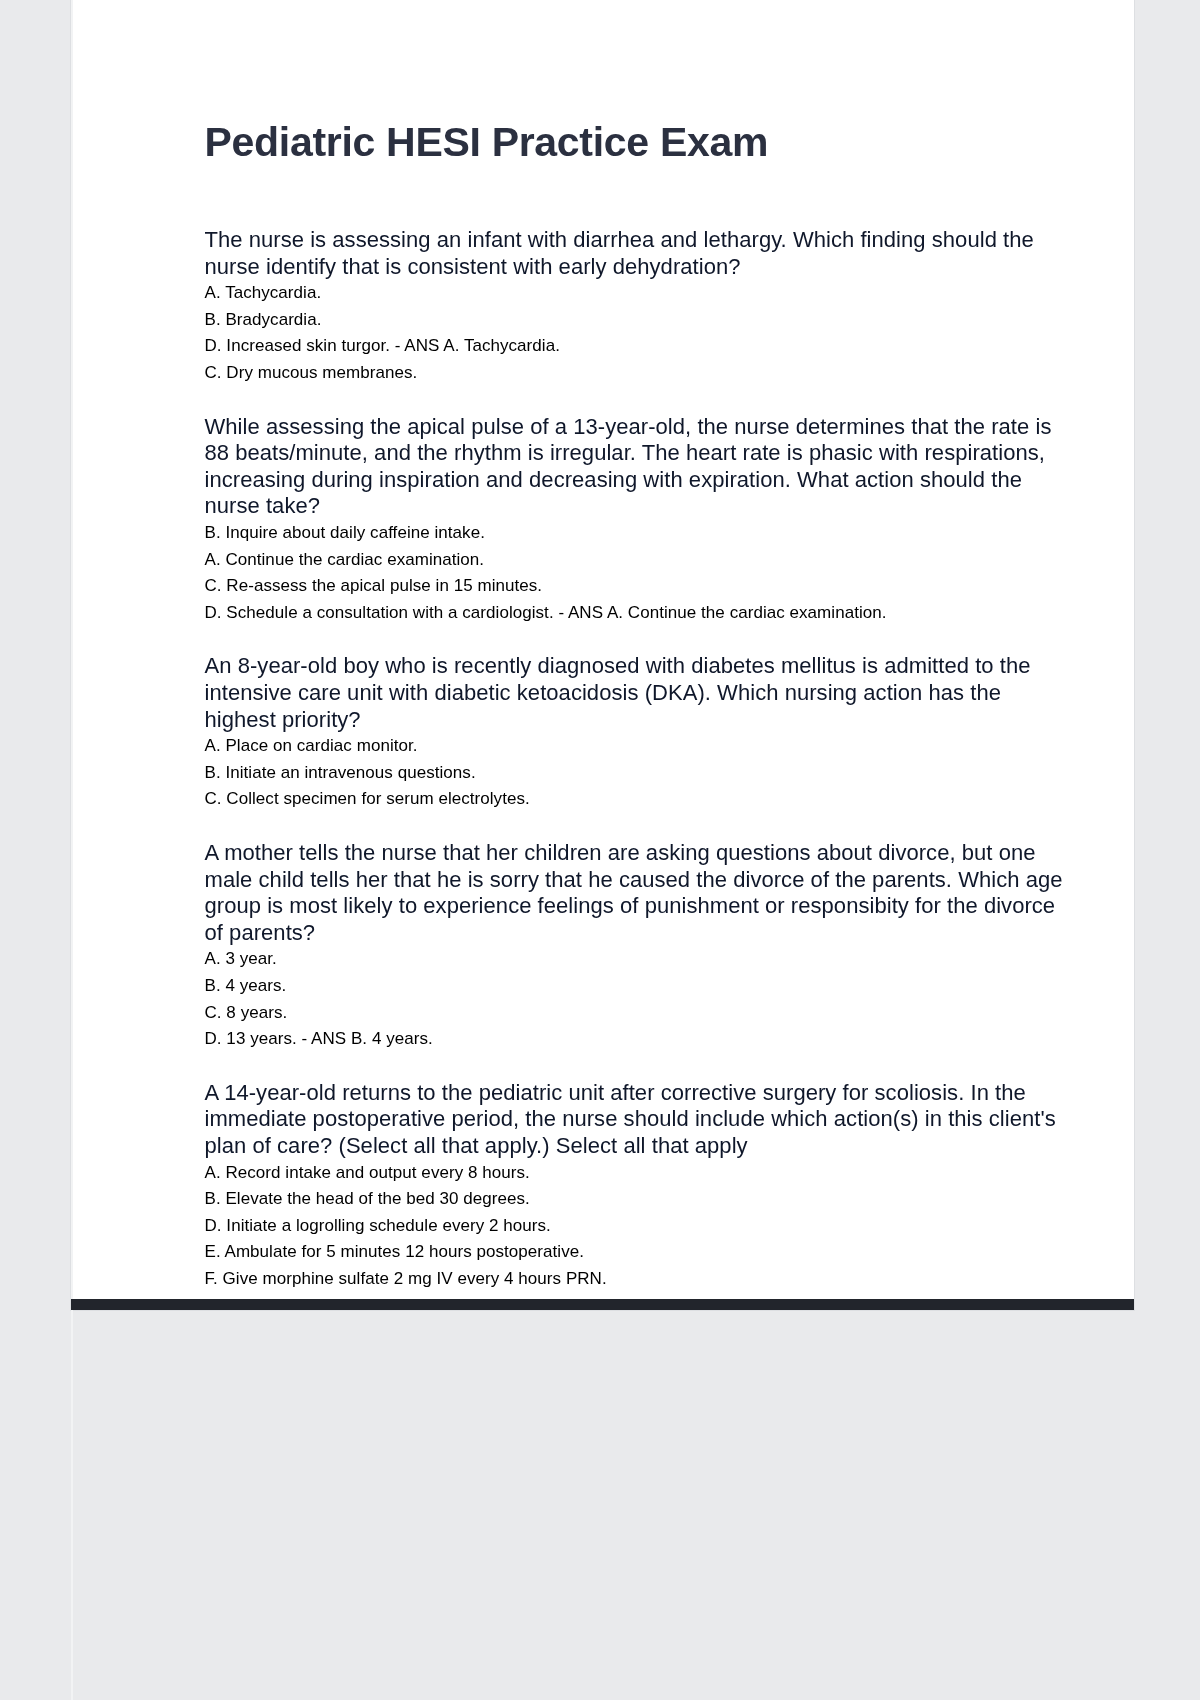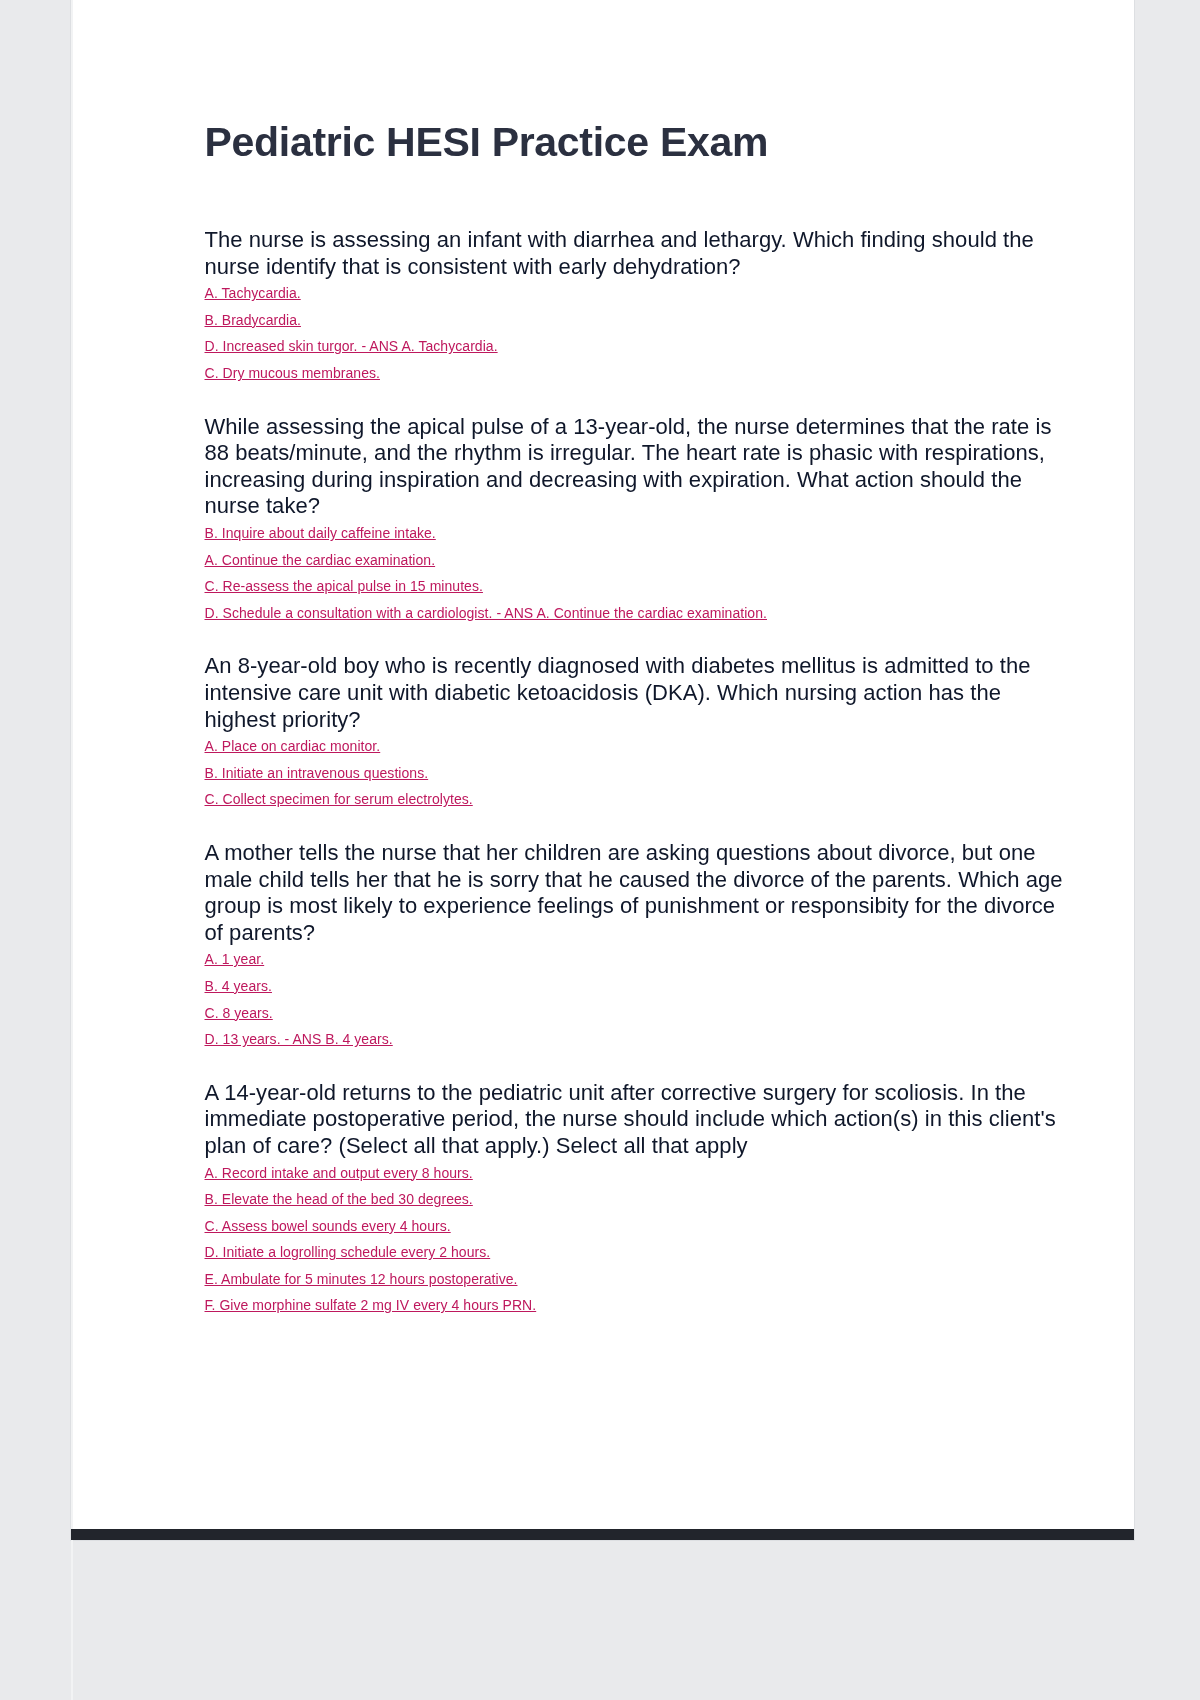--- a/index.html
+++ b/index.html
@@ -17,21 +17,21 @@
     position: relative;
     width: 1200px;
     height: 1700px;
     display: flex;
     justify-content: center;
   }
   .page {
     position: relative;
     width: 1063px;
     margin-left: 4px;
-    height: 1540px;
+    height: 1310px;
     background: #ffffff;
     box-shadow: 0 0 0 1px #dddfe2;
     box-sizing: border-box;
     padding: 0;
   }
   .page-inner {
     padding: 120px 62px 0 134px;
   }
   .doc-title {
     font-size: 41px;
@@ -50,25 +50,24 @@
     color: #0f172a;
     letter-spacing: 0.05px;
     margin: 0;
   }
   .options {
     list-style: none;
     margin: 0;
     padding: 0;
   }
   .options li {
-    font-size: 14px;
+    font-size: 17px;
     line-height: 26.6px;
-    color: #be185d;
+    color: #000000;
     letter-spacing: 0.05px;
-    text-decoration: underline;
   }
   .footer-bar {
     position: absolute;
     left: 0;
     bottom: 0;
     width: 100%;
     height: 11px;
     background: #22252c;
   }
   .page-left-edge {
@@ -111,33 +110,32 @@
             <p class="q-stem">An 8-year-old boy who is recently diagnosed with diabetes mellitus is admitted to the intensive care unit with diabetic ketoacidosis (DKA). Which nursing action has the highest priority?</p>
             <ul class="options">
               <li>A. Place on cardiac monitor.</li>
               <li>B. Initiate an intravenous questions.</li>
               <li>C. Collect specimen for serum electrolytes.</li>
             </ul>
           </div>
           <div class="question-block">
             <p class="q-stem">A mother tells the nurse that her children are asking questions about divorce, but one male child tells her that he is sorry that he caused the divorce of the parents. Which age group is most likely to experience feelings of punishment or responsibity for the divorce of parents?</p>
             <ul class="options">
-              <li>A. 1 year.</li>
+              <li>A. 3 year.</li>
               <li>B. 4 years.</li>
               <li>C. 8 years.</li>
               <li>D. 13 years. - ANS B. 4 years.</li>
             </ul>
           </div>
           <div class="question-block">
             <p class="q-stem">A 14-year-old returns to the pediatric unit after corrective surgery for scoliosis. In the immediate postoperative period, the nurse should include which action(s) in this client's plan of care? (Select all that apply.)
 Select all that apply</p>
             <ul class="options">
               <li>A. Record intake and output every 8 hours.</li>
               <li>B. Elevate the head of the bed 30 degrees.</li>
-              <li>C. Assess bowel sounds every 4 hours.</li>
               <li>D. Initiate a logrolling schedule every 2 hours.</li>
               <li>E. Ambulate for 5 minutes 12 hours postoperative.</li>
               <li>F. Give morphine sulfate 2 mg IV every 4 hours PRN.</li>
             </ul>
           </div>
         </div>
     </div>
     <div class="footer-bar"></div>
   </div>
 </div>

